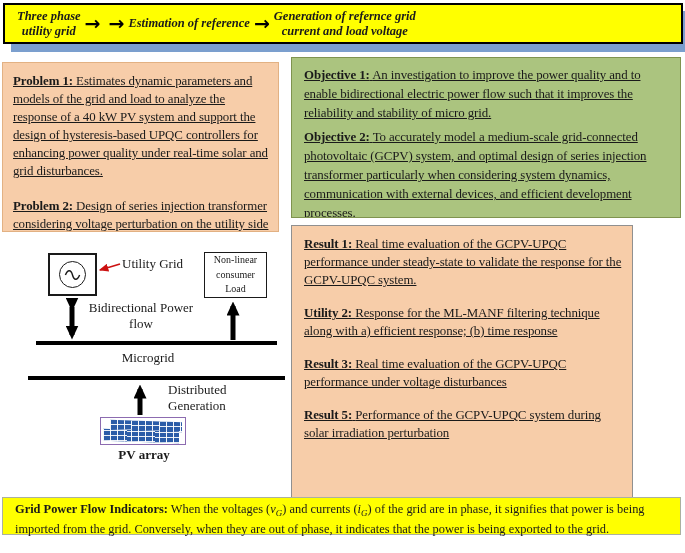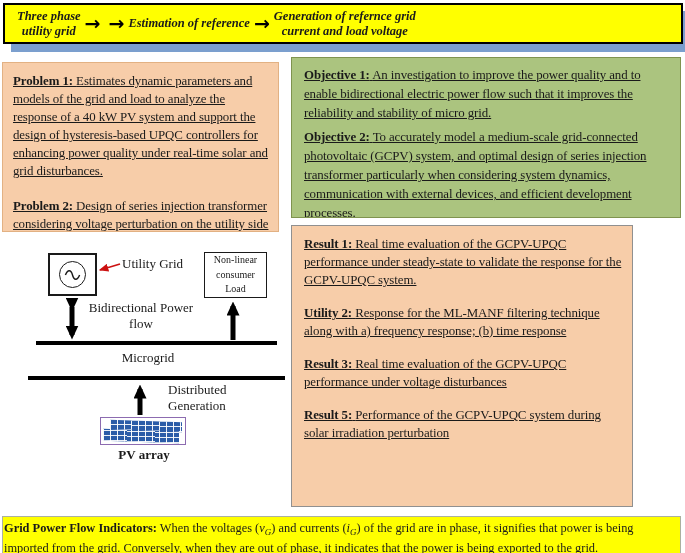--- a/index.html
+++ b/index.html
@@ -40,23 +40,23 @@
     background:#F7CDA9;border:1px solid #909090;
     padding:9px 10px 0 12px;font-size:12.9px;line-height:18px;letter-spacing:-0.1px;
   }
   .para{margin:0;text-decoration:underline;}
   .problem-box .para{margin-bottom:17px;}
   .objective-box .para{margin-bottom:5px;}
   .results-box .para{margin-bottom:15px;}
   .para b{font-weight:bold;}
   
   .footer-banner{
-    position:absolute;left:2px;top:516px;width:679px;height:38px;
+    position:absolute;left:2px;top:497px;width:679px;height:38px;
     box-sizing:border-box;background:#FFFF00;border:1px solid #ABB0A0;
-    padding:3px 10px 0 1px;font-size:12.4px;line-height:16px;
+    padding:3px 10px 0 12px;font-size:12.4px;line-height:16px;
   }
   .footer-banner sub{font-size:9px;font-style:italic;}
   .var{font-style:italic;}
   
   .diagram{position:absolute;left:0;top:243px;width:290px;height:265px;}
   .diagram-svg{position:absolute;left:0;top:0;}
   .ac-box{
     position:absolute;left:48px;top:10px;width:45px;height:39px;
     background:#fff;border:2px solid #1a1a1a;
     display:flex;align-items:center;justify-content:center;
@@ -110,21 +110,21 @@
   <p class="para"><b>Problem 2:</b> <span>Design of series injection transformer considering voltage perturbation on the utility side</span></p>
 </div>
 
 <div class="box objective-box">
   <p class="para"><b>Objective 1:</b> <span>An investigation to improve the power quality and to enable bidirectional electric power flow such that it improves the reliability and stability of micro grid.</span></p>
   <p class="para"><b>Objective 2:</b> <span>To accurately model a medium-scale grid-connected photovoltaic (GCPV) system, and optimal design of series injection transformer particularly when considering system dynamics, communication with external devices, and efficient development processes.</span></p>
 </div>
 
 <div class="box results-box">
   <p class="para"><b>Result 1:</b> <span>Real time evaluation of the GCPV-UPQC performance under steady-state to validate the response  for the GCPV-UPQC system.</span></p>
-  <p class="para"><b>Utility 2:</b> <span>Response for the ML-MANF filtering technique along with a) frequency response; (b) time response</span></p>
+  <p class="para"><b>Utility 2:</b> <span>Response for the ML-MANF filtering technique along with a) efficient response; (b) time response</span></p>
   <p class="para"><b>Result 3:</b> <span>Real time evaluation of the GCPV-UPQC performance under voltage disturbances</span></p>
   <p class="para"><b>Result 5:</b> <span>Performance of the GCPV-UPQC system during solar irradiation perturbation</span></p>
 </div>
 
 <div class="diagram">
   <svg class="diagram-svg" width="290" height="265" viewBox="0 0 290 265">
     <defs>
       <marker id="arrB" markerWidth="2.8" markerHeight="2.6" refX="1.9" refY="1.3" orient="auto">
         <path d="M0,0 L2.8,1.3 L0,2.6 z" fill="#000"></path>
       </marker>

